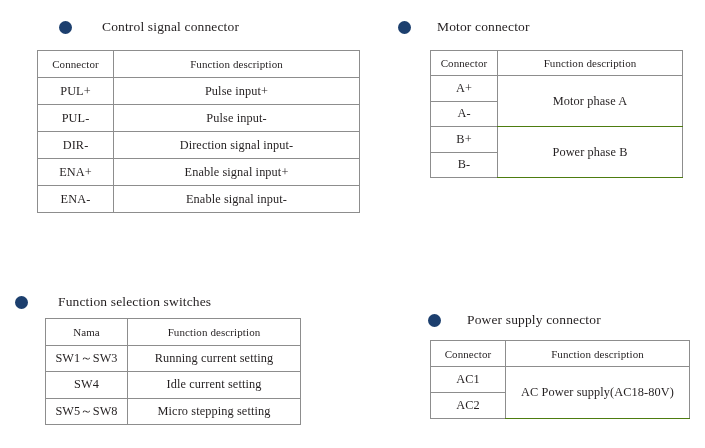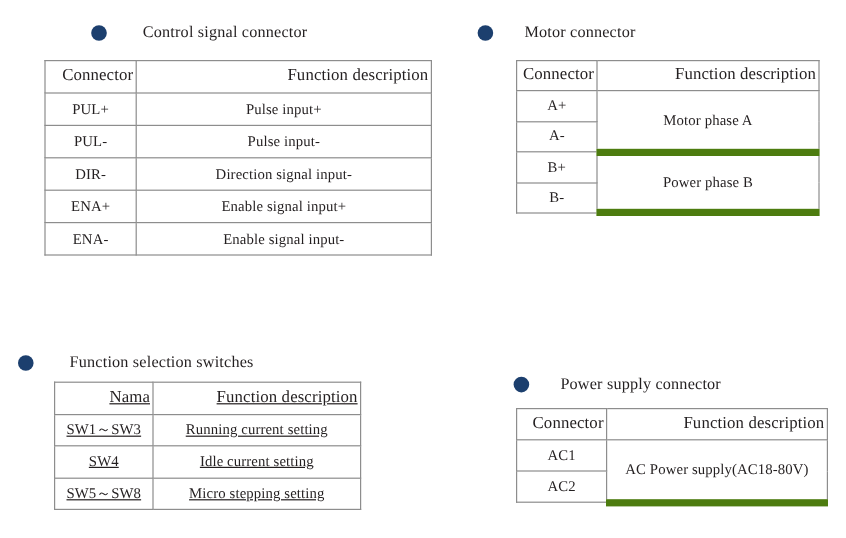--- a/index.html
+++ b/index.html
@@ -50,47 +50,46 @@
     text-align: center;
     vertical-align: middle;
     font-size: 12.3px;
     color: #231f20;
     padding: 0 2px;
     letter-spacing: 0.1px;
     white-space: nowrap;
     overflow: hidden;
   }
   .spec-table td.hdr {
-    font-size: 14px;
-    text-align: right;
+    font-size: 11px;
   }
   .spec-table td.merged {
     border-top: 1px solid #8d8d8d;
-    border-bottom: 6px solid #4d7c0f;
+    border-bottom: 1px solid #4d7c0f;
   }
 
   
-  #head-control   { left: 28px;  top: 19px; padding-left: 48px; }
+  #head-control   { left: 11px;  top: 19px; padding-left: 48px; }
   #head-motor     { left: 398px; top: 19px; }
   #head-switches  { left: 15px;  top: 294px; }
   #head-power     { left: 403px; top: 312px; padding-left: 25px; }
   .section-head .section-title { margin-left: 30px; }
   #head-motor .section-title    { margin-left: 26px; }
   #head-power .section-title    { margin-left: 26px; }
 
   #table-control { left: 37px;  top: 50px;  width: 323px; }
   #table-control td { height: 26px; }
   #table-control .c1 { width: 71px; }
 
   #table-motor   { left: 430px; top: 50px;  width: 253px; }
   #table-motor td { height: 24.4px; }
   #table-motor .c1 { width: 62px; }
 
   #table-switches{ left: 45px;  top: 318px; width: 256px; }
-  #table-switches td { height: 25.5px; text-decoration: underline; }
+  #table-switches td { height: 25.5px; }
   #table-switches .c1 { width: 77px; }
 
   #table-power   { left: 430px; top: 340px; width: 260px; }
   #table-power td { height: 25px; }
   #table-power .c1 { width: 70px; }
 </style>
 </head>
 <body>
 
 <div class="section-head" id="head-control">

